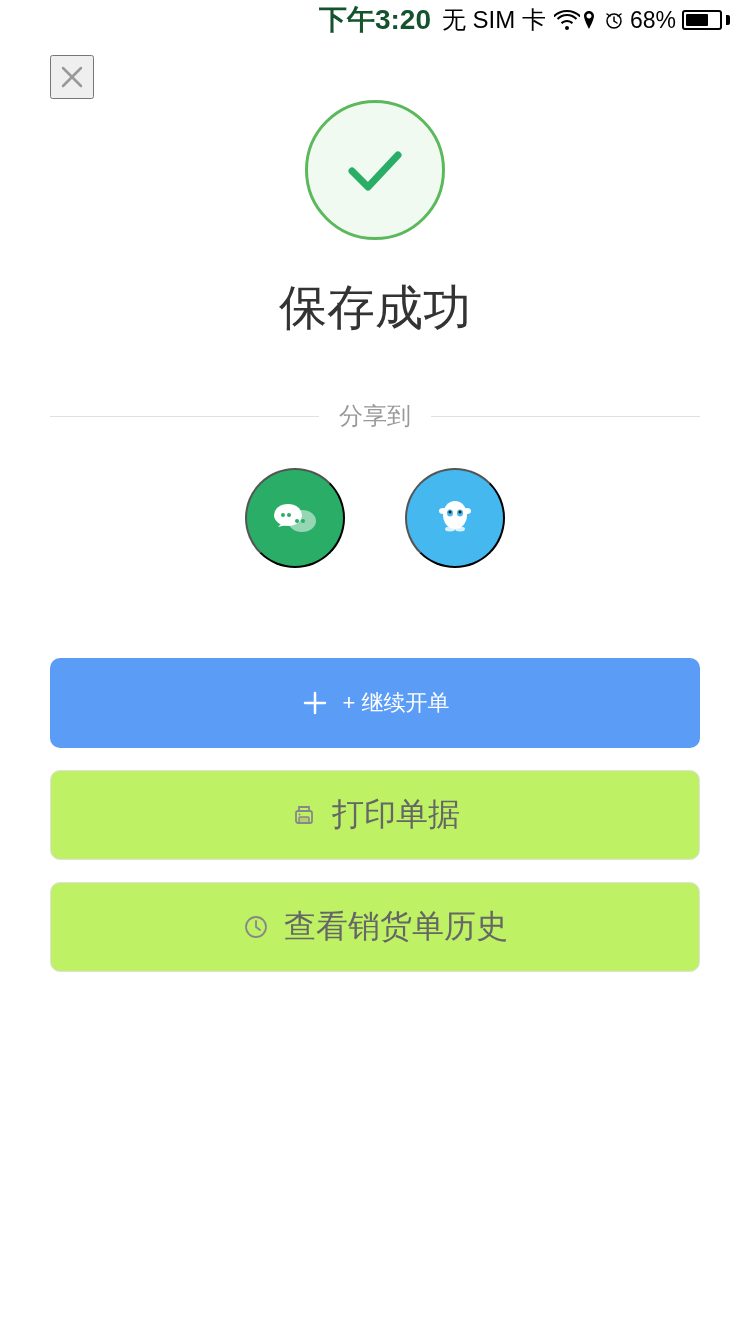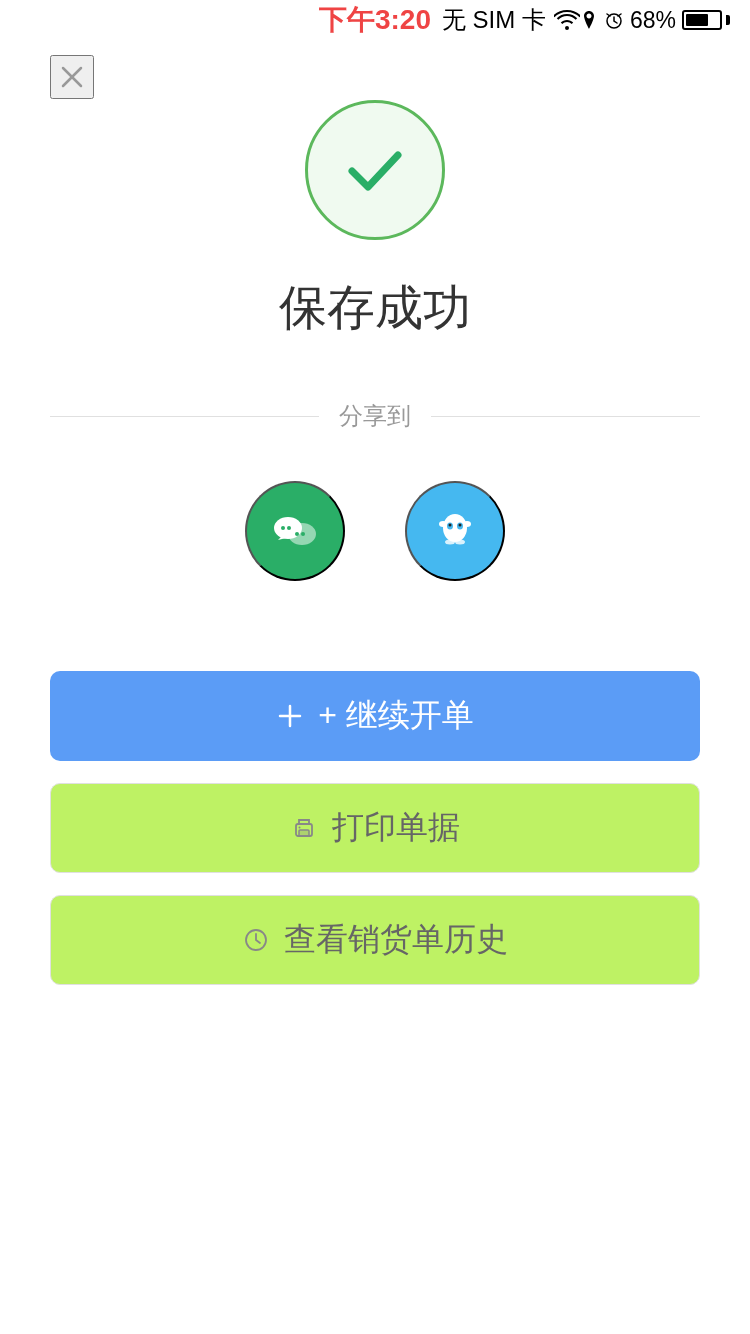--- a/index.html
+++ b/index.html
@@ -34,21 +34,21 @@
       align-items: center;
       gap: 8px;
       font-size: 24px;
       font-weight: 500;
       color: #000;
     }
 
     .status-center {
       font-size: 28px;
       font-weight: 600;
-      color: #ef4444;
+      color: #14532d;
       position: absolute;
       left: 50%;
       transform: translateX(-50%);
     }
 
     .status-right {
       display: flex;
       align-items: center;
       gap: 6px;
       font-size: 23px;
@@ -146,21 +146,21 @@
       flex-direction: column;
       align-items: center;
       margin-bottom: 40px;
     }
 
     .divider-row {
       width: 100%;
       display: flex;
       align-items: center;
       padding: 0 50px;
-      margin-bottom: 49px;
+      margin-bottom: 36px;
     }
 
     .divider-line {
       flex: 1;
       height: 1px;
       background: #e0e0e0;
     }
 
     .divider-text {
       font-size: 24px;
@@ -208,21 +208,21 @@
       width: 100%;
       height: 90px;
       background: #5b9cf6;
       border-radius: 10px;
       border: none;
       display: flex;
       align-items: center;
       justify-content: center;
       gap: 14px;
       cursor: pointer;
-      font-size: 32px;
+      font-size: 22px;
       color: #ffffff;
       font-weight: 400;
     }
 
     .btn-secondary {
       width: 100%;
       height: 90px;
       background: #bef264;
       border-radius: 10px;
       border: 1px solid #e0e0e0;

